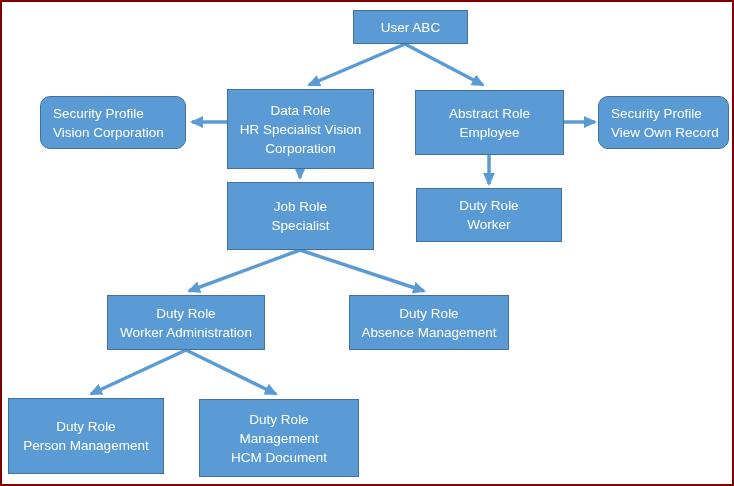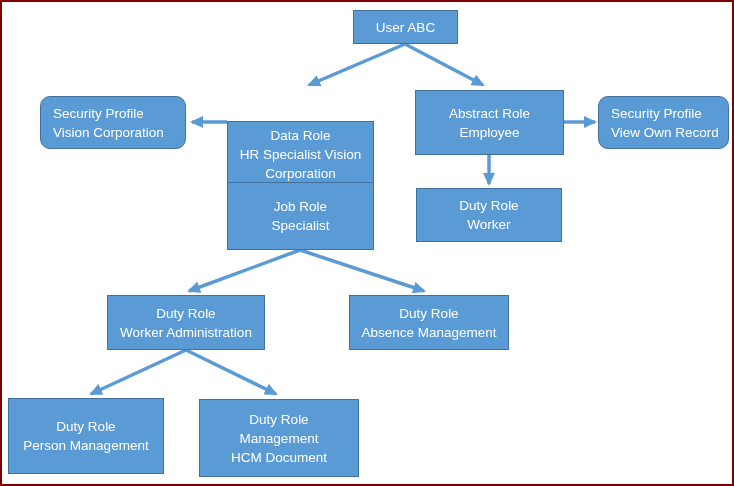--- a/index.html
+++ b/index.html
@@ -36,23 +36,23 @@
   .node.rounded {
     border-radius: 10px;
     align-items: flex-start;
     text-align: right;
     padding-left: 12px;
     padding-right: 4px;
   }
   .node div { white-space: nowrap; }
 
   
-  #n-user          { left: 351px; top: 8px;   width: 105px; height: 34px; }
+  #n-user          { left: 351px; top: 8px;   width: 115px; height: 34px; }
   #n-sp-vision     { left: 38px;  top: 94px;  width: 146px; height: 53px; }
-  #n-data-role     { left: 225px; top: 87px;  width: 147px; height: 66px; margin-top: 32px; }
+  #n-data-role     { left: 225px; top: 87px;  width: 147px; height: 80px; }
   #n-abstract-role { left: 413px; top: 88px;  width: 149px; height: 65px; }
   #n-sp-view       { left: 596px; top: 94px;  width: 131px; height: 53px; }
   #n-job-role      { left: 225px; top: 180px; width: 147px; height: 68px; }
   #n-duty-worker   { left: 414px; top: 186px; width: 146px; height: 54px; }
   #n-duty-wadmin   { left: 105px; top: 293px; width: 158px; height: 55px; }
   #n-duty-absence  { left: 347px; top: 293px; width: 160px; height: 55px; }
   #n-duty-person   { left: 6px;   top: 396px; width: 156px; height: 76px; }
   #n-duty-hcm      { left: 197px; top: 397px; width: 160px; height: 78px; }
 </style>
 </head>

